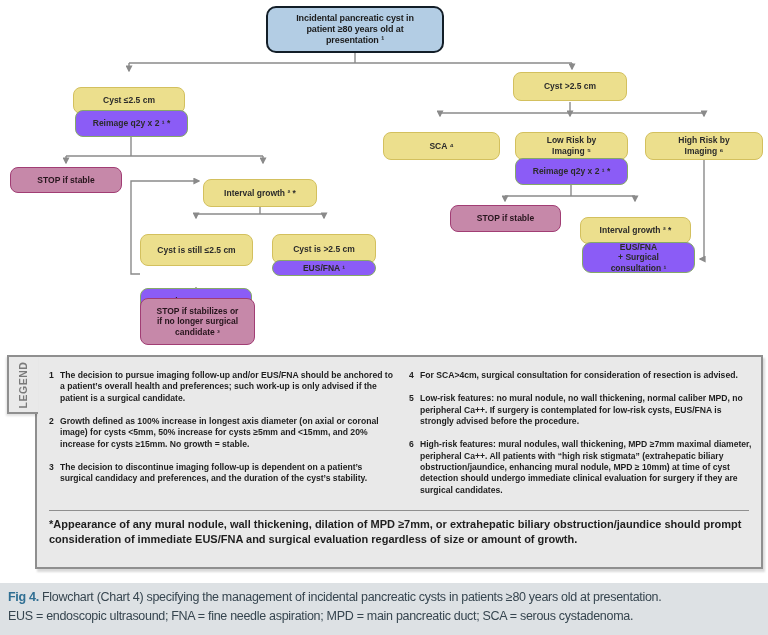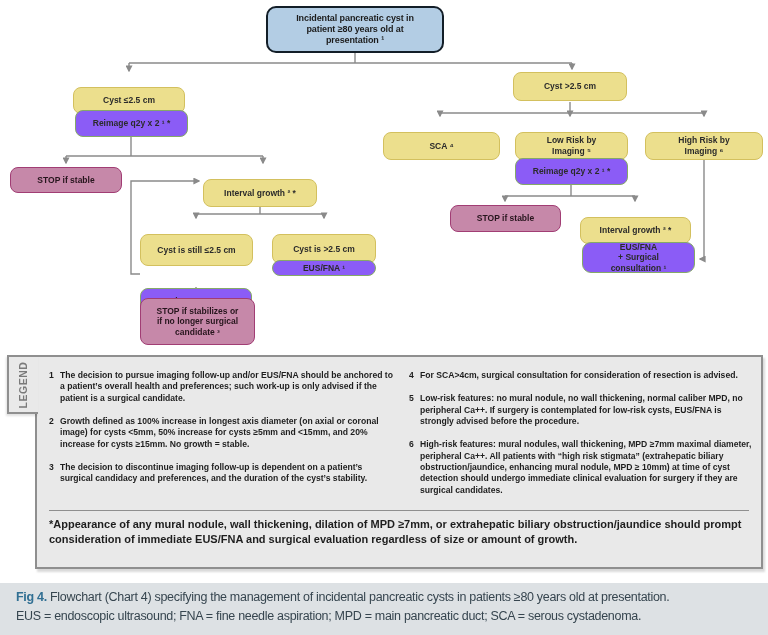--- a/index.html
+++ b/index.html
@@ -43,21 +43,21 @@
   .legend-tab span{transform:rotate(-90deg);font-size:10.5px;font-weight:bold;color:#7a7a7a;letter-spacing:0.5px;white-space:nowrap;}
   .legend-cols{display:flex;gap:16px;padding:13px 8px 0 12px;}
   .legend-col{flex:1;}
   .legend-item{display:flex;margin-bottom:12px;font-size:8.6px;font-weight:bold;color:#1e1e1e;line-height:1.32;}
   .legend-item .num{width:11px;flex-shrink:0;}
   .legend-sep{border:none;border-top:1.5px solid #8f8f8f;margin:2px 12px 0 12px;}
   .legend-footnote{padding:6px 14px 0 12px;font-size:11px;font-weight:bold;color:#1e1e1e;line-height:1.35;}
 
   
   .caption{position:absolute;left:0;top:583px;width:768px;height:52px;background:#dde1e4;box-sizing:border-box;
-           padding:5px 8px 0 16px;font-size:12.5px;letter-spacing:-0.3px;color:#36454f;line-height:1.5;}
+           padding:5px 8px 0 8px;font-size:12.5px;letter-spacing:-0.3px;color:#36454f;line-height:1.5;}
   .fig-label{color:#306f93;font-weight:bold;}
 </style>
 </head>
 <body>
 
 <div class="chart">
   <svg width="768" height="355" viewBox="0 0 768 355">
     <defs>
       <marker id="ah" viewBox="0 0 10 10" refX="8" refY="5" markerWidth="5" markerHeight="5" orient="auto">
         <path d="M0,0 L10,5 L0,10 z" fill="#8a8a8a"></path>

